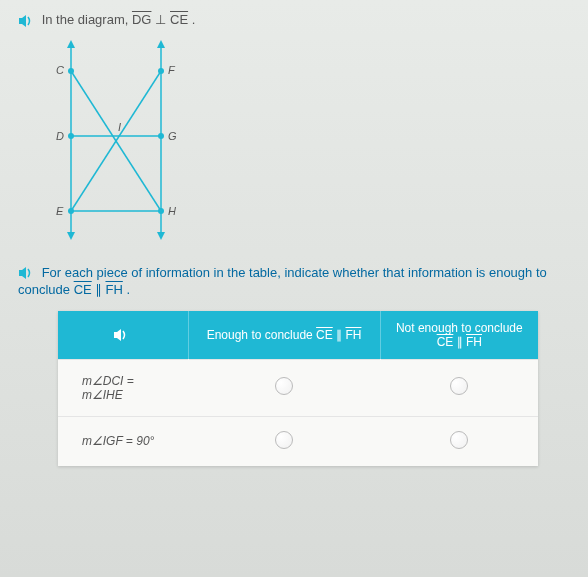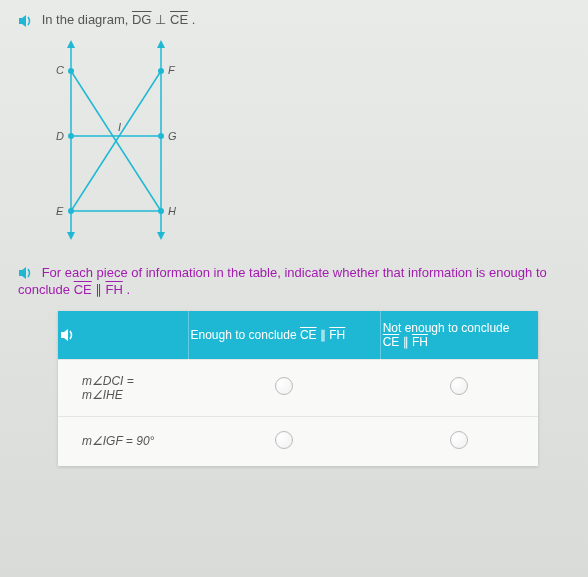--- a/index.html
+++ b/index.html
@@ -24,37 +24,37 @@
     .diagram-area {
       position: relative;
       width: 180px;
       height: 210px;
       margin: 8px 0 18px 18px;
     }
     svg { display: block; }
     .label { font-size: 11px; fill: #555; font-style: italic; }
     .instruction {
       margin: 6px 0 12px 0;
-      color: #a21caf;
+      color: #0369a1;
       line-height: 1.35;
     }
     .table-wrap {
       margin-left: 40px;
       width: 480px;
       box-shadow: 0 1px 3px rgba(0,0,0,0.15);
       background: #fff;
     }
     table { border-collapse: collapse; width: 100%; }
     th {
       background: #1fb8d4;
       color: #fff;
       font-weight: normal;
       font-size: 12px;
       padding: 10px 2px;
-      text-align: left;
+      text-align: center;
       border-left: 1px solid rgba(255,255,255,0.3);
     }
     th:first-child { border-left: none; width: 130px; }
     td {
       border-top: 1px solid #e5e5e5;
       padding: 14px 24px;
       background: #f9f9f7;
       font-size: 12px;
       color: #555;
     }

